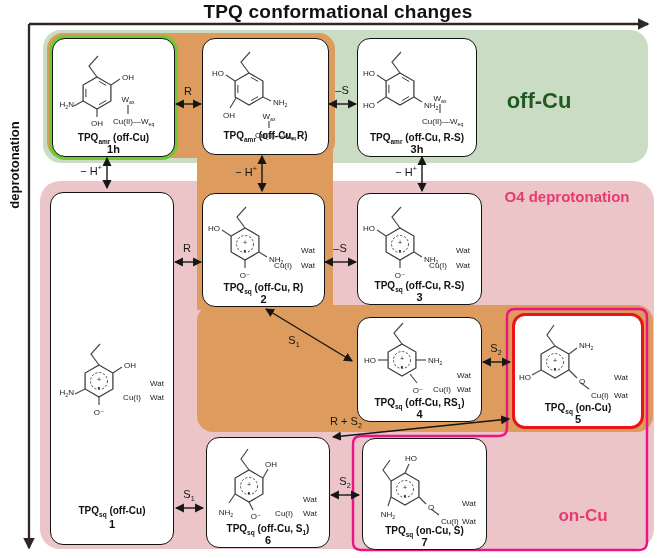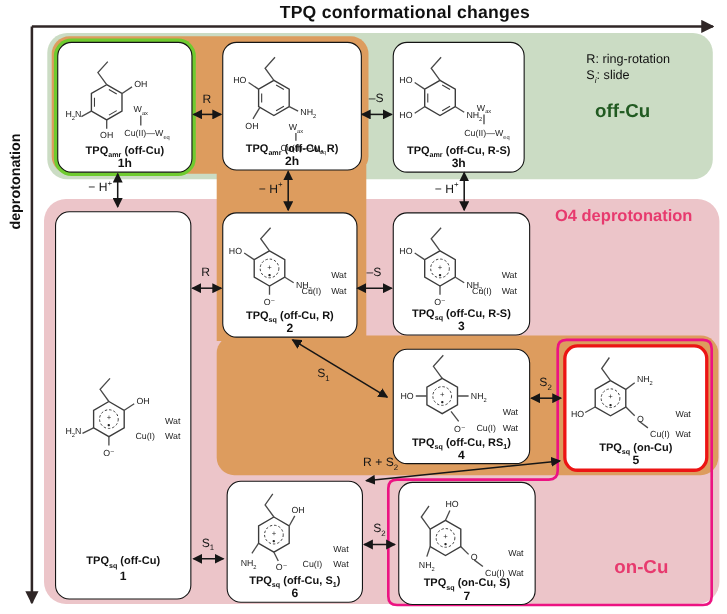--- a/index.html
+++ b/index.html
@@ -21,25 +21,25 @@
   .btitle{position:absolute;left:0;right:0;bottom:13px;text-align:center;font-size:10px;font-weight:bold;}
   .bnum{position:absolute;left:0;right:0;bottom:1px;text-align:center;font-size:11px;font-weight:bold;margin-top:48px;}
   .btitle.tall{bottom:28px;} .bnum.tall{bottom:14px;}
   .mol{position:absolute;left:2px;top:4px;width:118px;height:98px;}
   .mol.low{top:140px;}
   .mol span{position:absolute;font-size:8px;line-height:9px;color:#222;white-space:nowrap;}
   .mol span.am{transform:translate(-50%,-50%);} .mol span.ae{transform:translate(-100%,-50%);} .mol span.as{transform:translate(0,-50%);}
   sub{font-size:65%;line-height:0;} sup{font-size:65%;line-height:0;}
   .flabel{position:absolute;transform:translate(-50%,-50%);white-space:nowrap;z-index:9;}
   .arrow-label{font-size:11px;color:#161616;}
-  #page-title{top:12px;left:368px;font-size:16px;font-weight:bold;letter-spacing:.2px;}
+  #page-title{top:12px;left:338px;font-size:19px;font-weight:bold;letter-spacing:.2px;}
   #y-axis-label{top:165px;left:14px;transform:translate(-50%,-50%) rotate(-90deg);font-size:13px;font-weight:bold;}
   #legend{position:absolute;left:533px;top:47px;z-index:9;font-size:11.5px;line-height:15px;color:#111;}
   #legend sub{font-style:italic;}
-  #label-off-cu{top:101px;left:566px;font-size:17px;font-weight:bold;color:var(--darkgreen-text);}
+  #label-off-cu{top:101px;left:539px;font-size:22px;font-weight:bold;color:var(--darkgreen-text);}
   #label-o4-prot{top:147px;left:557px;font-size:15px;font-weight:600;color:var(--green-text);}
   #label-o4-deprot{top:196px;left:567px;font-size:15px;font-weight:600;color:var(--crimson-text);}
   #label-on-cu{top:516px;left:583px;font-size:17px;font-weight:bold;color:var(--crimson-text);}
 </style>
 </head>
 <body>
 
 <div id="canvas" style="--green-bg: #cbdcc4; --pink-bg: #ecc5c9; --orange-bg: #dd9c5e; --green-border: #6fcb2f; --red-border: #ec1414; --crimson-text: #e73a6e; --green-text: #4f8f3f; --darkgreen-text: #215a21;">
 
   <div class="flabel" id="page-title">TPQ conformational changes</div>
@@ -48,24 +48,20 @@
   <div class="region dots" id="region-green"></div>
   <div class="region dots" id="region-pink"></div>
   <div class="region dots" id="orange-top"></div>
   <div class="region dots" id="orange-col"></div>
   <div class="region dots" id="orange-mid"></div>
 
   <svg id="magenta-svg">
     <path d="M 507 428 L 507 317 Q 507 309 515 309 L 639 309 Q 647 309 647 317 L 647 542 Q 647 550 639 550 L 361 550 Q 353 550 353 542 L 353 444 Q 353 436 361 436 L 499 436 Q 507 436 507 428 Z" fill="none" stroke-width="2.4" stroke-linejoin="round" class="magenta-path" stroke="#ec1382"></path>
   </svg>
 
-  <div id="legend">
-    <div>R: ring-rotation</div>
-    <div>S<sub>i</sub>: slide</div>
-  </div>
   <div class="flabel" id="label-off-cu">off-Cu</div>
   <div class="flabel" id="label-o4-deprot">O4 deprotonation</div>
   <div class="flabel" id="label-on-cu">on-Cu</div>
 
   <div class="sbox green-outline" style="left:52px;top:38px;width:121px;height:117px;">
     <div class="mol"><svg width="118" height="98">
           <polygon points="42,34 55.9,42 55.9,58 42,66 28.1,58 28.1,42" fill="none" stroke="#3c3c3c" stroke-width="1.25"></polygon>
           <line x1="44.0016" y1="38.352" x2="51.118399999999994" y2="42.448" stroke="#3c3c3c" stroke-width="1"></line>
           <line x1="51.118399999999994" y1="57.552" x2="44.0016" y2="61.648" stroke="#3c3c3c" stroke-width="1"></line>
           <line x1="30.880000000000003" y1="54.096" x2="30.880000000000003" y2="45.904" stroke="#3c3c3c" stroke-width="1"></line>
@@ -84,21 +80,20 @@
           <line x1="46.0016" y1="34.352000000000004" x2="53.118399999999994" y2="38.448" stroke="#3c3c3c" stroke-width="1"></line>
           <line x1="53.118399999999994" y1="53.552" x2="46.0016" y2="57.648" stroke="#3c3c3c" stroke-width="1"></line>
           <line x1="32.88" y1="50.096" x2="32.88" y2="41.904" stroke="#3c3c3c" stroke-width="1"></line>
           <polyline points="44,30 36,19 45,9" fill="none" stroke="#4a4a4a" stroke-width="1.2"></polyline>
           <line x1="30" y1="38" x2="21" y2="32" stroke="#4a4a4a" stroke-width="1.2"></line>
           <line x1="58" y1="54" x2="66" y2="58" stroke="#4a4a4a" stroke-width="1.2"></line>
           <line x1="31" y1="55" x2="25" y2="65" stroke="#4a4a4a" stroke-width="1.2"></line>
           <line x1="64" y1="78" x2="64" y2="85" stroke="#4a4a4a" stroke-width="1.2"></line>
         </svg><span class="ae" style="left: 19px; top: 30px;">HO</span><span class="as" style="left: 68px; top: 59px;">NH<sub>2</sub></span><span class="am" style="left: 24px; top: 72px;">OH</span><span class="am" style="left: 64px; top: 73px;">W<sub>ax</sub></span><span class="as" style="left: 50px; top: 92px;">Cu(II)—W<sub>eq</sub></span></div>
     <div class="btitle">TPQ<sub>amr</sub> (off-Cu, R)</div>
-    <div class="bnum">2h</div>
   </div>
   <div class="sbox" style="left:357px;top:38px;width:118px;height:117px;">
     <div class="mol"><svg width="118" height="98">
           <polygon points="40,30 53.9,38 53.9,54 40,62 26.1,54 26.1,38" fill="none" stroke="#3c3c3c" stroke-width="1.25"></polygon>
           <line x1="42.0016" y1="34.352000000000004" x2="49.118399999999994" y2="38.448" stroke="#3c3c3c" stroke-width="1"></line>
           <line x1="49.118399999999994" y1="53.552" x2="42.0016" y2="57.648" stroke="#3c3c3c" stroke-width="1"></line>
           <line x1="28.880000000000003" y1="50.096" x2="28.880000000000003" y2="41.904" stroke="#3c3c3c" stroke-width="1"></line>
           <polyline points="40,30 32,19 41,9" fill="none" stroke="#4a4a4a" stroke-width="1.2"></polyline>
           <line x1="26" y1="38" x2="17" y2="32" stroke="#4a4a4a" stroke-width="1.2"></line>
           <line x1="26" y1="54" x2="17" y2="60" stroke="#4a4a4a" stroke-width="1.2"></line>

